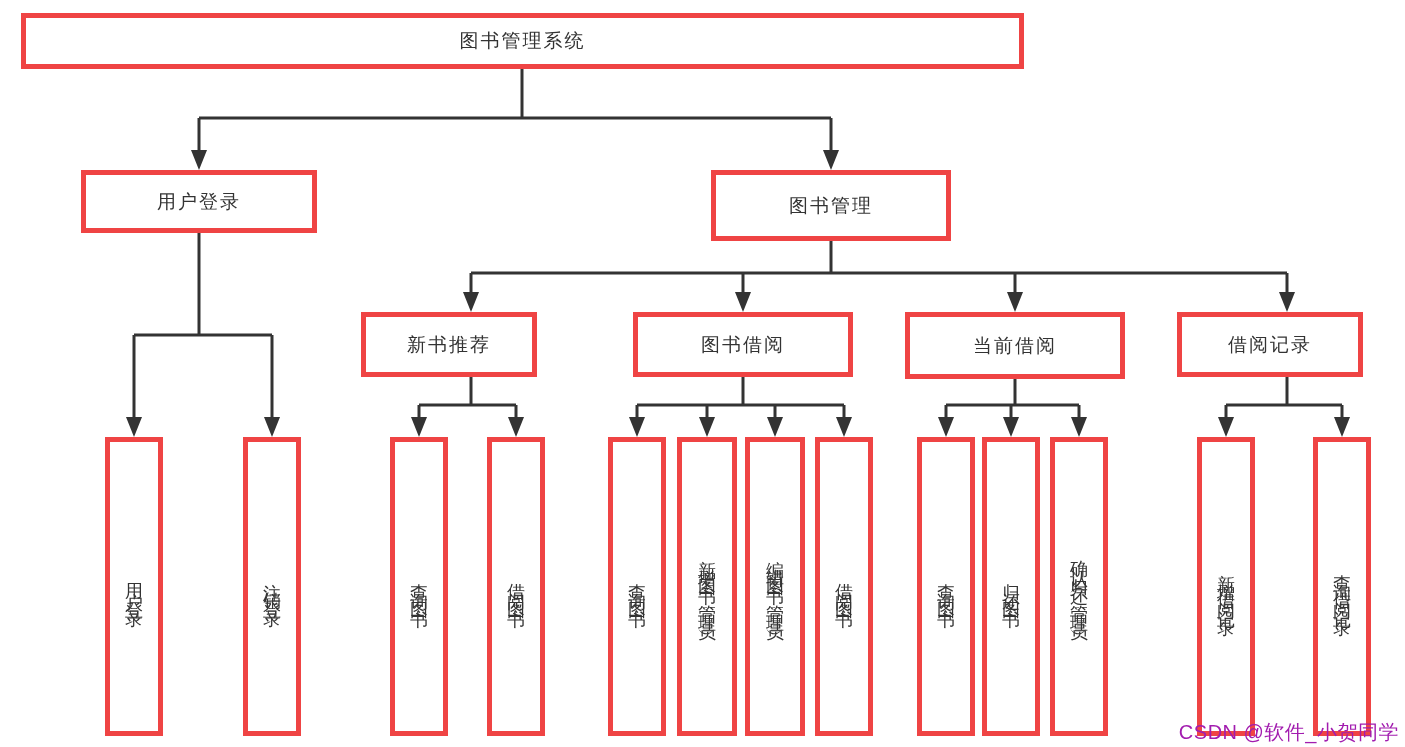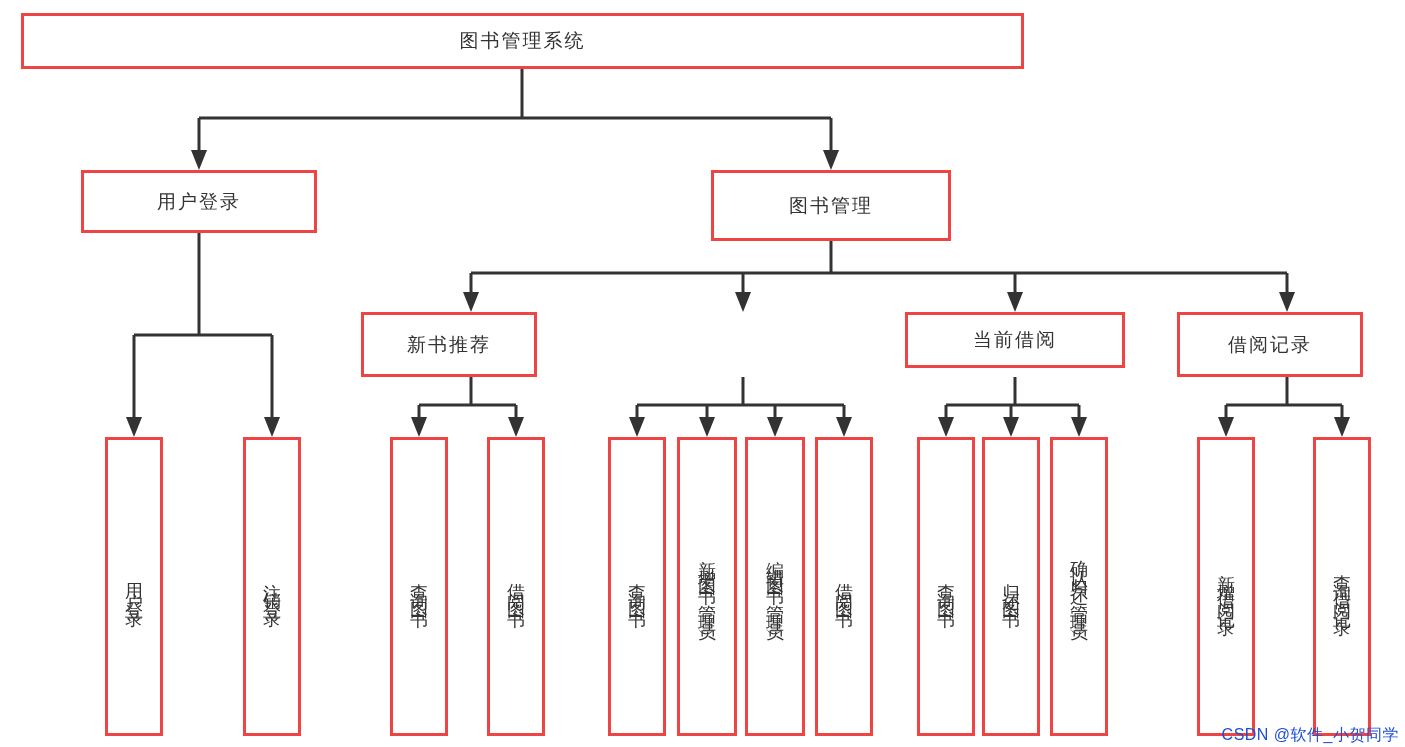--- a/index.html
+++ b/index.html
@@ -10,41 +10,41 @@
     height: 747px;
     background: #ffffff;
     font-family: "Liberation Sans", sans-serif;
     color: #333333;
     overflow: hidden;
   }
   svg.connectors { position: absolute; left: 0; top: 0; }
   .box {
     position: absolute;
     background: #ffffff;
-    border: 3px solid #ef4444;
+    border: 5px solid #ef4444;
     box-sizing: border-box;
     display: flex;
     align-items: center;
     justify-content: center;
   }
   .hlabel { font-size: 19px; letter-spacing: 2px; white-space: nowrap; }
   .leaf .vlabel {
     writing-mode: vertical-rl;
     text-orientation: mixed;
     font-size: 18px;
     letter-spacing: 9px;
     line-height: 1;
   }
   .watermark {
     position: absolute;
     right: 6px;
     bottom: 1px;
-    font-size: 16px;
+    font-size: 20px;
     letter-spacing: 0.5px;
-    color: #1d4ed8;
+    color: #a21caf;
     z-index: 6;
     white-space: nowrap;
   }
 </style>
 </head>
 <body>
 
 <div class="canvas">
 
   <svg class="connectors" width="1405" height="747" viewBox="0 0 1405 747">
@@ -120,21 +120,24 @@
   <div class="box" style="left:81px; top:170px; width:236px; height:63px;">
     <span class="hlabel">用户登录</span>
   </div>
   <div class="box" style="left:711px; top:170px; width:240px; height:71px;">
     <span class="hlabel">图书管理</span>
   </div>
 
   <div class="box" style="left:361px; top:312px; width:176px; height:65px;">
     <span class="hlabel">新书推荐</span>
   </div>
-  <div class="box" style="left:905px; top:312px; width:220px; height:56px;">
+  <div class="box" style="left:633px; top:312px; width:220px; height:65px;">
+    <span class="hlabel">图书借阅</span>
+  </div>
+  <div class="box" style="left:905px; top:312px; width:220px; height:67px;">
     <span class="hlabel">当前借阅</span>
   </div>
   <div class="box" style="left:1177px; top:312px; width:186px; height:65px;">
     <span class="hlabel">借阅记录</span>
   </div>
 
   <div class="box leaf" style="left:105px; top:437px; width:58px; height:299px;">
     <span class="vlabel">用户登录</span>
   </div>
   <div class="box leaf" style="left:243px; top:437px; width:58px; height:299px;">

